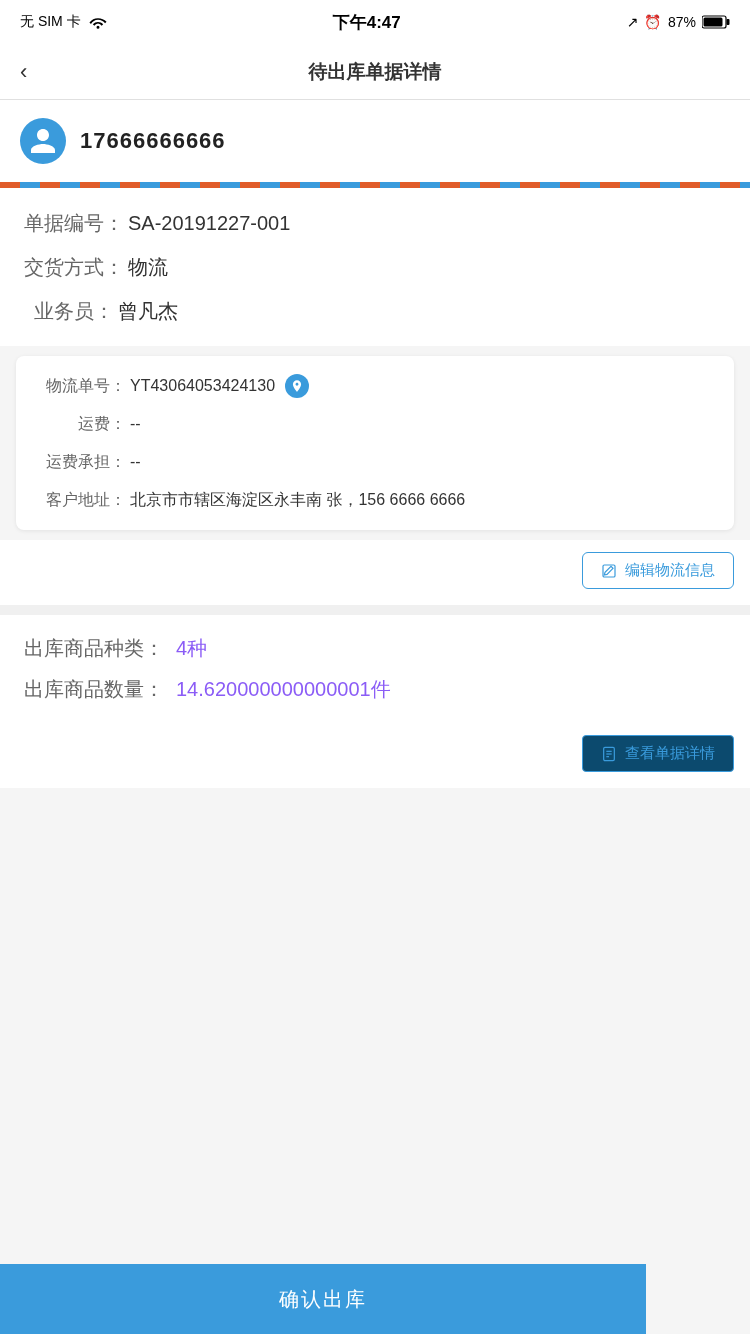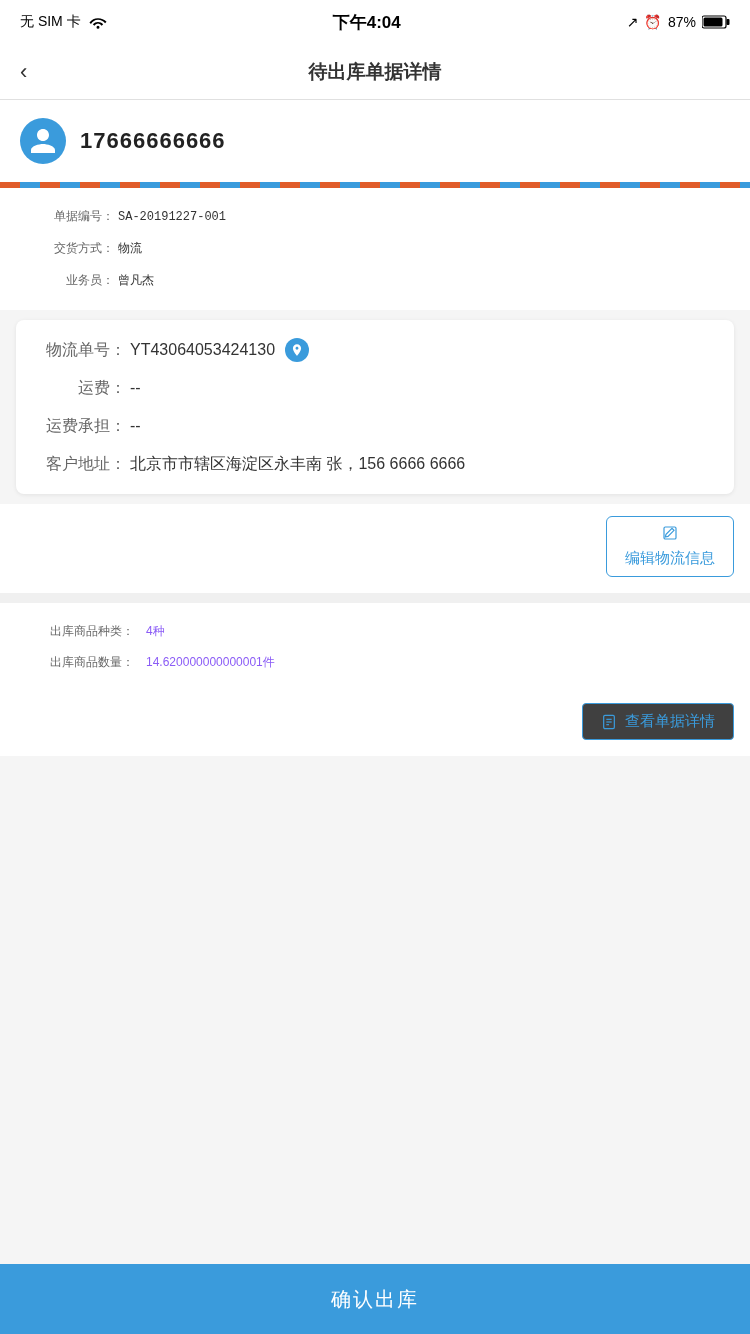--- a/index.html
+++ b/index.html
@@ -113,23 +113,22 @@
     
     .info-section {
       background: #fff;
       padding: 20px 24px 20px 24px;
       margin-bottom: 10px;
     }
     .info-row {
       display: flex;
       align-items: flex-start;
       margin-bottom: 14px;
-      font-size: 12px;
+      font-size: 20px;
       line-height: 1.5;
-      font-family: Liberation Mono, monospace;
     }
     .info-row:last-child {
       margin-bottom: 0;
     }
     .info-label {
       color: #666;
       min-width: 90px;
       text-align: right;
       flex-shrink: 0;
     }
@@ -205,21 +204,20 @@
       border: 1.5px solid #3a9bdc;
       border-radius: 6px;
       padding: 8px 18px;
       display: flex;
       align-items: center;
       gap: 8px;
       color: #3a9bdc;
       font-size: 15px;
       cursor: pointer;
       background: #fff;
-      flex-direction: column;
     }
     .edit-btn svg {
       width: 16px;
       height: 16px;
       fill: none;
       stroke: #3a9bdc;
       stroke-width: 1.8;
     }
 
     
@@ -230,21 +228,21 @@
 
     
     .product-section {
       background: #fff;
       padding: 20px 24px;
     }
     .product-row {
       display: flex;
       align-items: flex-end;
       margin-bottom: 14px;
-      font-size: 12px;
+      font-size: 20px;
     }
     .product-row:last-child {
       margin-bottom: 0;
     }
     .product-label {
       color: #666;
       min-width: 110px;
       text-align: right;
       flex-shrink: 0;
     }
@@ -263,41 +261,41 @@
     .view-detail-btn {
       border: 1.5px solid #3a9bdc;
       border-radius: 4px;
       padding: 8px 18px;
       display: flex;
       align-items: center;
       gap: 8px;
       color: #3a9bdc;
       font-size: 15px;
       cursor: pointer;
-      background: #404040;
+      background: #0c4a6e;
     }
     .view-detail-btn svg {
       width: 16px;
       height: 16px;
       fill: none;
       stroke: #3a9bdc;
       stroke-width: 1.8;
     }
 
     
     .bottom-spacer {
       height: 80px;
       background: #f5f5f5;
     }
 
     
     .confirm-btn-bar {
       position: fixed;
       bottom: 0;
-      width: 750px;
+      width: 646px;
       background: #3a9bdc;
       height: 70px;
       display: flex;
       align-items: center;
       justify-content: center;
       cursor: pointer;
     }
     .confirm-btn-label {
       color: #fff;
       font-size: 20px;
@@ -308,21 +306,21 @@
 </head>
 <body>
 
 <div class="status-bar">
   <div class="status-bar-left">
     <span>无 SIM 卡</span>
     <svg width="18" height="14" viewBox="0 0 24 18">
       <path d="M12 14a2 2 0 110 4 2 2 0 010-4zm0-5c2.7 0 5.1 1.1 6.9 2.9l-2 2A6.5 6.5 0 0012 11a6.5 6.5 0 00-4.9 2.9l-2-2A9.5 9.5 0 0112 9zm0-5c4.5 0 8.5 1.8 11.4 4.8l-2 2A11.5 11.5 0 0012 6 11.5 11.5 0 002.6 11.8l-2-2A14.5 14.5 0 0112 4z" fill="#000"></path>
     </svg>
   </div>
-  <div class="status-bar-center">下午4:04</div>
+  <div class="status-bar-center">下午4:47</div>
   <div class="status-bar-right">
     <span>↗</span>
     <span>⏰</span>
     <span>87%</span>
     <svg width="28" height="14" viewBox="0 0 28 14">
       <rect x="0" y="1" width="24" height="12" rx="2" ry="2" fill="none" stroke="#000" stroke-width="1.2"></rect>
       <rect x="24.5" y="4" width="3" height="6" rx="1" fill="#000"></rect>
       <rect x="1.5" y="2.5" width="19" height="9" rx="1.5" fill="#000"></rect>
     </svg>
   </div>

